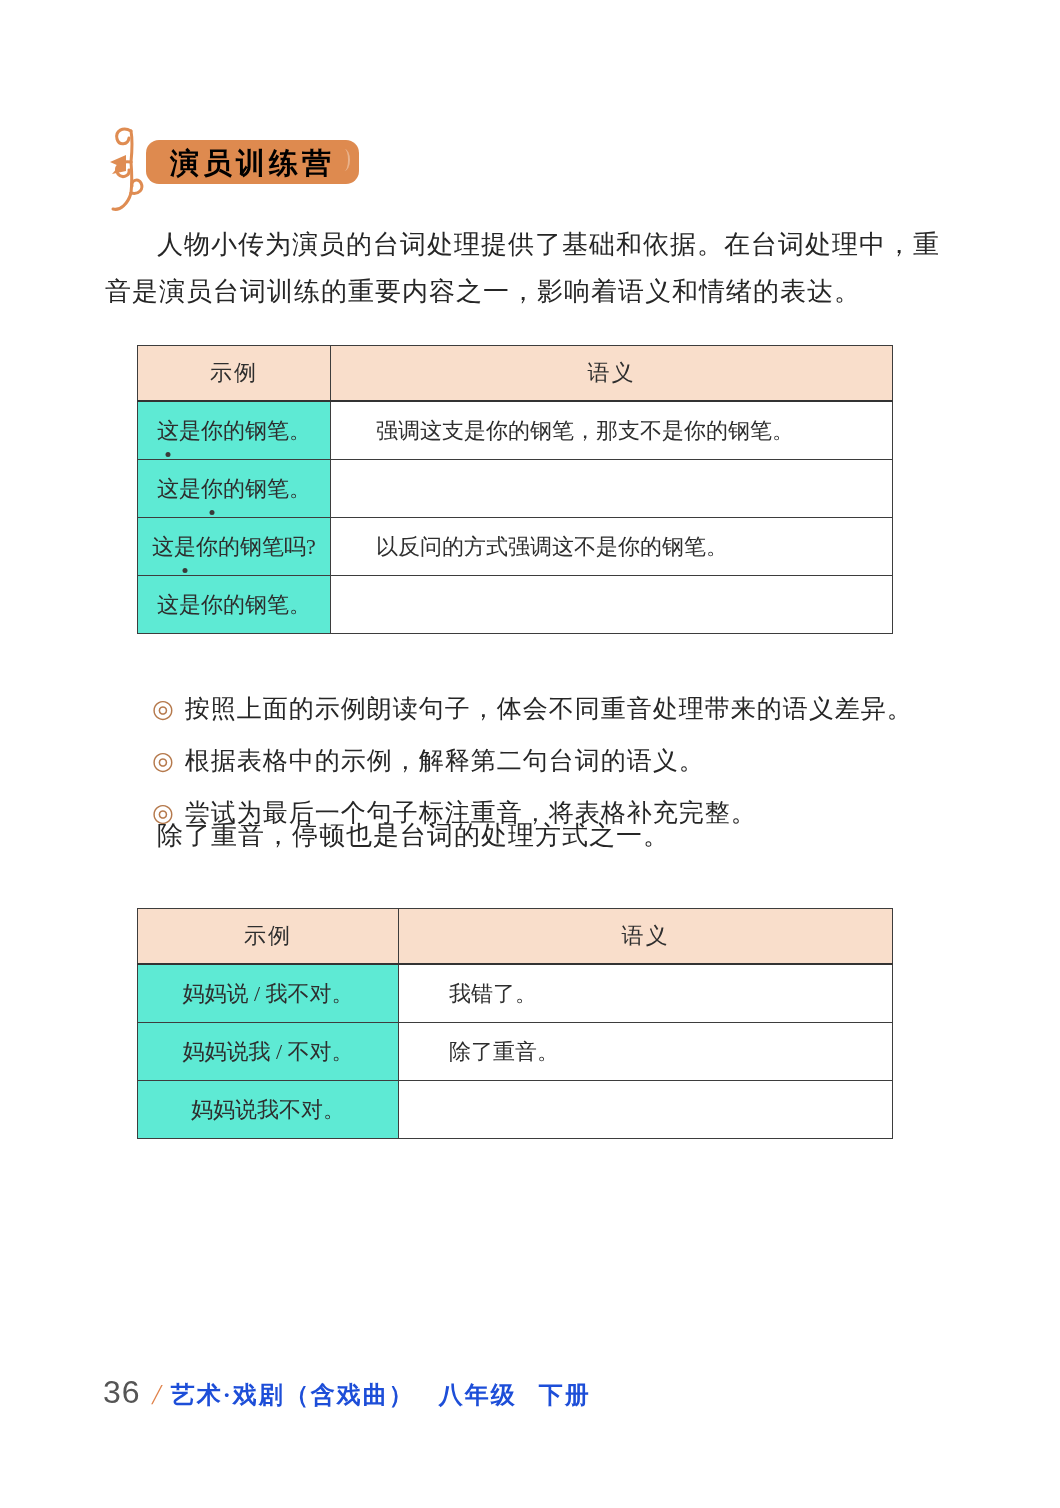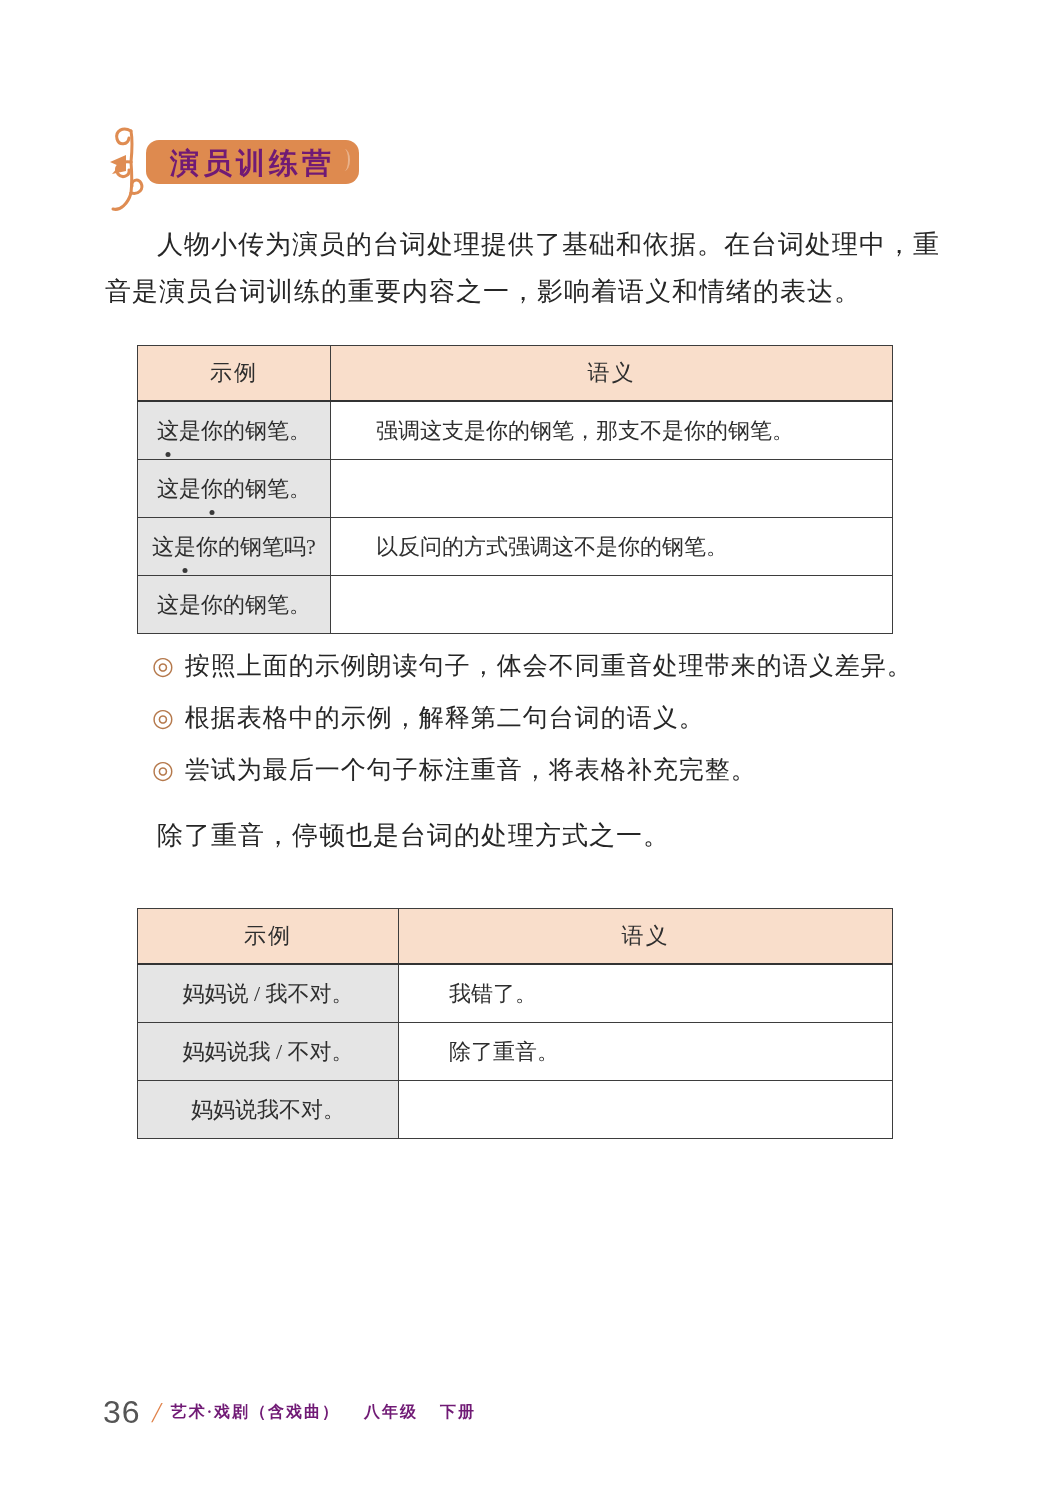--- a/index.html
+++ b/index.html
@@ -8,21 +8,21 @@
     font-family:"Liberation Serif","DejaVu Serif",serif;
     color:#262626; position:relative; overflow:hidden;
   }
   .page { position:absolute; inset:0; }
 
   
   .badge-row { position:absolute; left:104px; top:122px; display:flex; align-items:flex-start; }
   .flourish { width:50px; height:96px; margin-top:0; flex:0 0 auto; }
   .badge {
     margin-left:-8px; margin-top:18px; height:44px; line-height:46px;
-    background:#DE8A4F; color:#701a75; border-radius:13px;
+    background:#DE8A4F; color:#000000; border-radius:13px;
     padding:0 24px; font-size:29px; font-weight:bold; letter-spacing:4px;
     position:relative; white-space:nowrap;text-align:center;
   }
   .badge::after {
     content:""; position:absolute; right:9px; top:9px; width:9px; height:22px;
     border-right:2px solid rgba(255,255,255,0.35); border-radius:50%;
   }
 
   
   .para {
@@ -39,49 +39,49 @@
     font-size:22px; color:#2e2e2e;
   }
   .table1 { top:345px; }
   .table2 { top:908px; }
   .demo-table th, .demo-table td { border:1.6px solid #3d3d3d; padding:0;margin-top:12px; }
   .demo-table thead th {
     background:#F9DECB; height:54px; text-align:center;
     font-weight:normal; letter-spacing:2px; border-bottom:2.5px solid #333333;
   }
   .demo-table tbody td { height:57px; }
-  td.example-cell { background:#e5e5e5; text-align:center; }
+  td.example-cell { background:#5eead4; text-align:center; }
   td.meaning-cell { background:#ffffff; text-align:left; padding-left:45px; }
   .table2 td.meaning-cell { padding-left:50px; }
   .table1 col.c1 { width:193px; }
   .table2 col.c1 { width:261px; }
 
   
   .emph { position:relative; display:inline-block; }
   .emph:empty { display:none; }
   .emph::after {
     content:""; position:absolute; left:50%; transform:translateX(-50%);
     bottom:-11px; width:5px; height:5px; border-radius:50%; background:#3a3a3a;
   }
 
   
   .bullets { position:absolute; left:105px; width:856px; }
-  .bullets1 { top:640px; }
+  .bullets1 { top:683px; }
   .bullets2 { top:1166px; }
   .bullet { margin:0; font-size:25px; line-height:52px; letter-spacing:1px; text-indent:47px; }
   .marker { color:#B5794C; margin-right:10px; }
 
   
-  .footer { position:absolute; left:103px; top:1374px; display:flex; align-items:center;margin-top:20px; }
+  .footer { position:absolute; left:103px; top:1374px; display:flex; align-items:flex-end; }
   .pagenum {
     font-size:32px; color:#555555; letter-spacing:1px;
     font-family:"Liberation Sans","DejaVu Sans",sans-serif;
   }
   .slash { color:#E0824A; font-size:29px; margin:0 10px 0 12px; display:inline-block; transform:skewX(-10deg); }
-  .booktitle, .grade, .volume { color:#701a75; font-weight:bold; font-size:16px; letter-spacing:2px; }
+  .booktitle, .grade, .volume { color:#1d4ed8; font-weight:bold; font-size:24px; letter-spacing:2px; }
   .grade { margin-left:24px; }
   .volume { margin-left:22px; }
 </style>
 </head>
 <body>
 
 <div class="page">
 
   <header class="badge-row">
     <svg class="flourish" viewBox="0 0 50 96" fill="none" stroke="#DF8C52" stroke-width="3" stroke-linecap="round">

